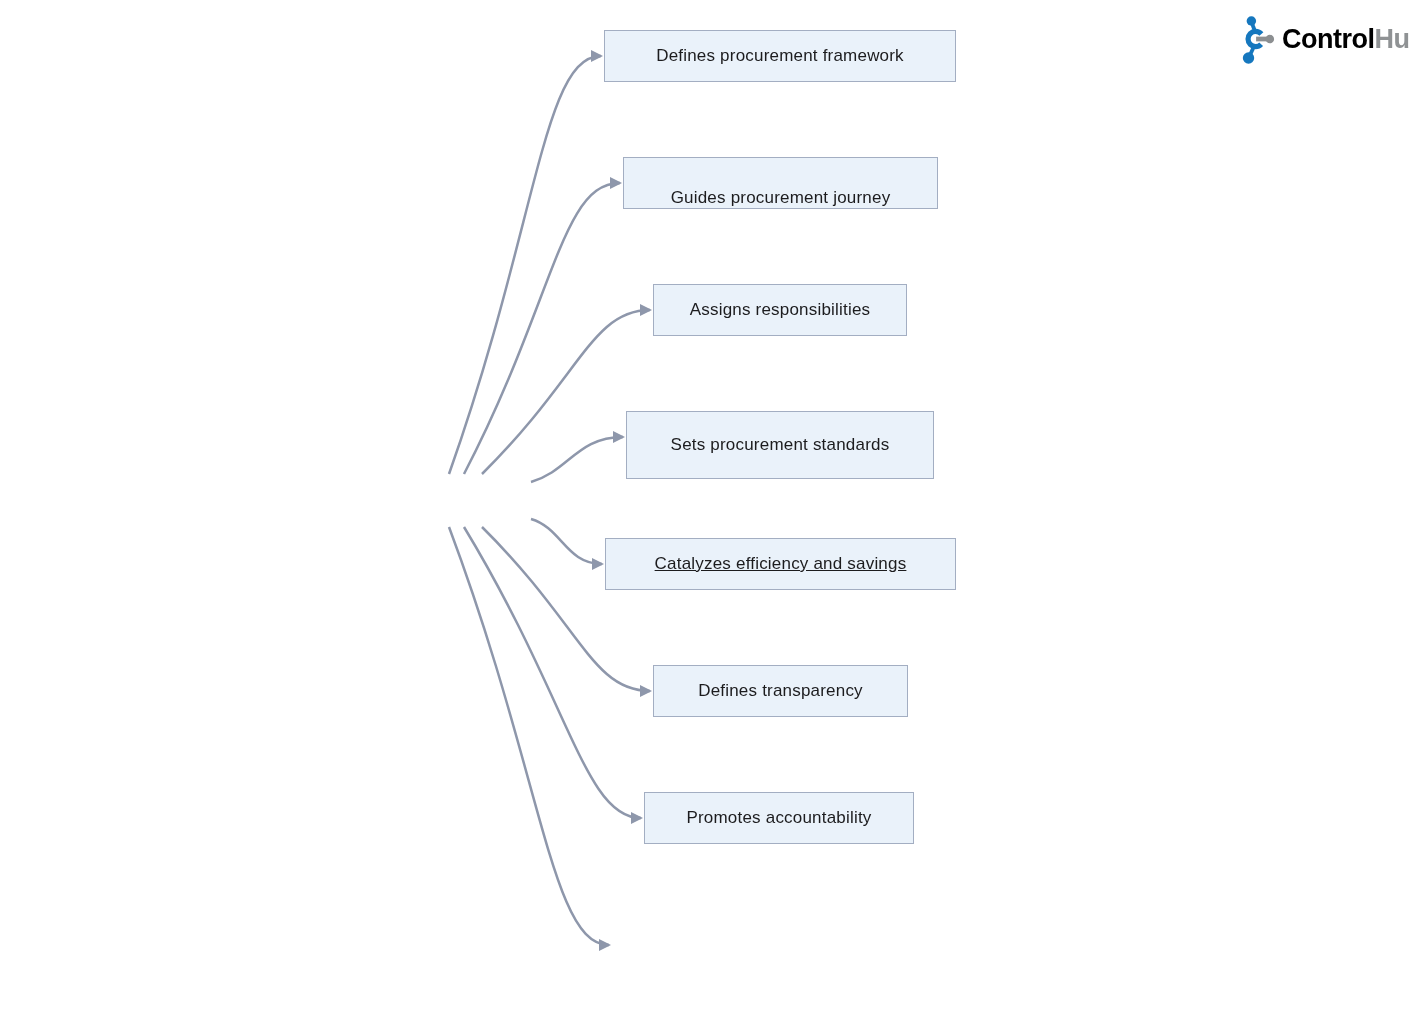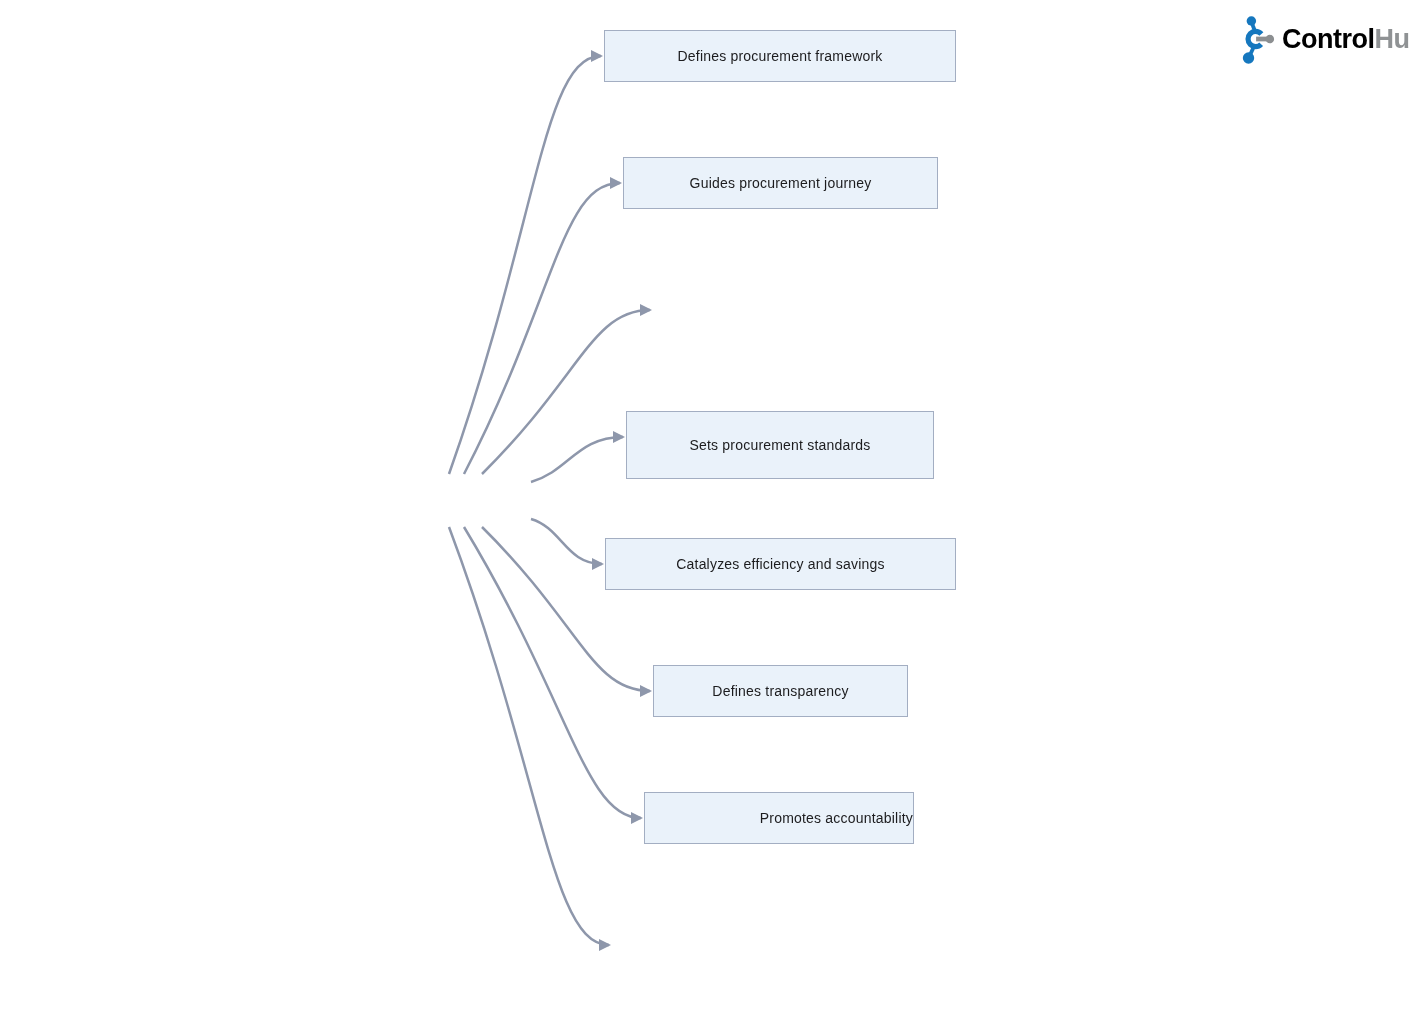--- a/index.html
+++ b/index.html
@@ -21,21 +21,21 @@
     width: 1410px; height: 1020px;
   }
   .node {
     position: absolute;
     box-sizing: border-box;
     background: #eaf2fa;
     border: 1.5px solid #a3aec2;
     display: flex;
     align-items: center;
     justify-content: center;
-    font-size: 14px;
+    font-size: 17px;
     color: #1c1c1e;
     white-space: nowrap;
     letter-spacing: 0.2px;
   }
   .logo {
     position: absolute;
     left: 1240px;
     top: 13px;
     display: flex;
     align-items: center;
@@ -70,38 +70,41 @@
       <path d="M464,527 C570,702 585,818 641,818" marker-end="url(#arrowhead)"></path>
       <path d="M449,527 C543,778 551,945 609,945" marker-end="url(#arrowhead)"></path>
     </g>
   </svg>
 
 
   <div class="node" style="left:604px; top:30px; width:352px; height:52px;">
     <span>Defines procurement framework</span>
   </div>
 
-  <div class="node" style="left:623px; top:157px; width:315px; height:52px;">
+  <div class="node" style="left:623px; top:157px; width:315px; height:52px;align-items:flex-end;">
     <span>Guides procurement journey</span>
   </div>
 
+  <div class="node" style="left:653px; top:284px; width:254px; height:52px;">
+    <span>Assigns responsibilities</span>
+  </div>
 
   <div class="node" style="left:626px; top:411px; width:308px; height:68px;">
     <span>Sets procurement standards</span>
   </div>
 
-  <div class="node" style="left:605px; top:538px; width:351px; height:52px;">
+  <div class="node" style="left:605px; top:538px; width:351px; height:52px;text-decoration:underline;">
     <span>Catalyzes efficiency and savings</span>
   </div>
 
   <div class="node" style="left:653px; top:665px; width:255px; height:52px;">
     <span>Defines transparency</span>
   </div>
 
-  <div class="node" style="left:644px; top:792px; width:270px; height:52px;justify-content:flex-end;">
+  <div class="node" style="left:644px; top:792px; width:270px; height:52px;">
     <span>Promotes accountability</span>
   </div>
 
 
   <div class="logo">
     <svg width="36" height="52" viewBox="0 0 38 52" xmlns="http://www.w3.org/2000/svg">
       <line x1="12.5" y1="9" x2="15.5" y2="17" stroke="#1577be" stroke-width="4"></line>
       <line x1="11" y1="42" x2="14.5" y2="34.5" stroke="#1577be" stroke-width="4"></line>
       <circle cx="12" cy="7" r="5" fill="#1577be"></circle>
       <circle cx="9" cy="46" r="6" fill="#1577be"></circle>

